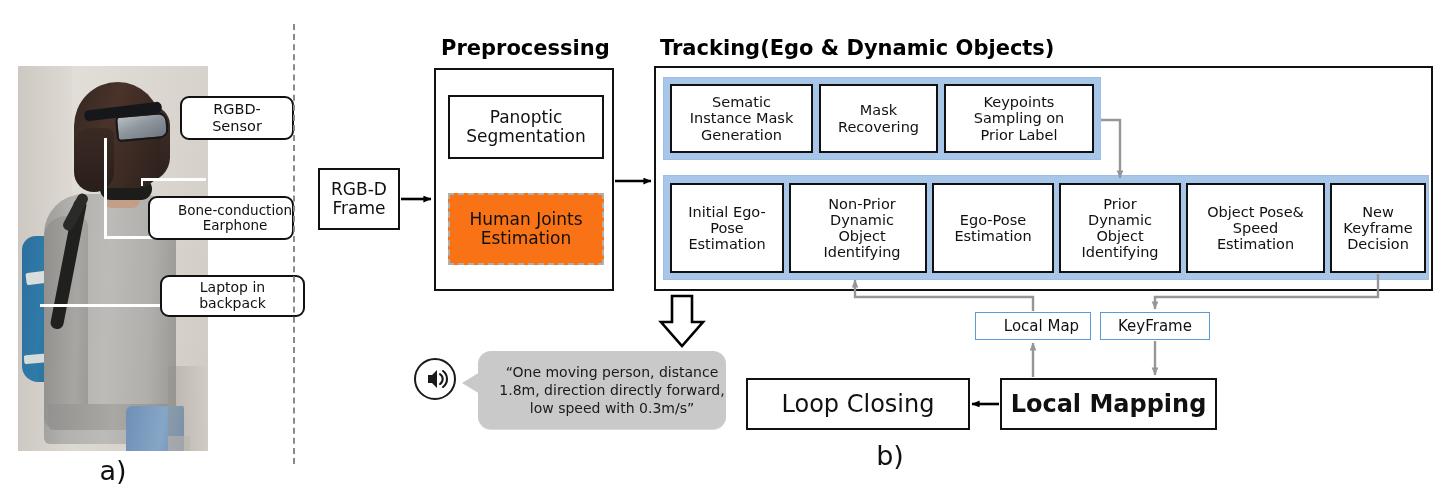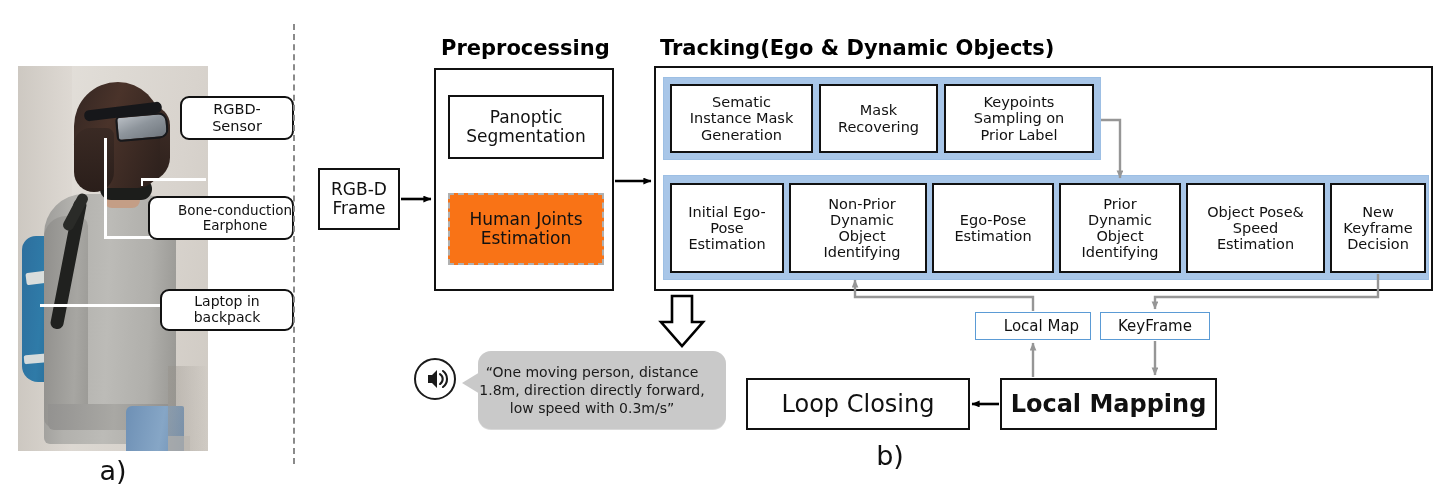--- a/index.html
+++ b/index.html
@@ -176,21 +176,21 @@
   }
 
   
   #arrows{position:absolute;left:0;top:0;width:1434px;height:503px;pointer-events:none;}
 
   
   #bubble{
     left:478px;top:351px;width:248px;height:78px;
     background:#c9c9c9;border-radius:13px;
     color:#1a1a1a;
-    display:flex;align-items:center;justify-content:flex-start;text-align:center;
+    display:flex;align-items:center;justify-content:flex-end;text-align:center;
     line-height:1.3;
     box-shadow:0 1px 0 rgba(0,0,0,.15);
   }
   #bubble-tail{
     left:462px;top:372px;width:0;height:0;
     border-top:11px solid transparent;
     border-bottom:11px solid transparent;
     border-right:18px solid #c9c9c9;
   }
   #speaker{
@@ -241,21 +241,21 @@
   <div class="abs callout" style="left:180px;top:96px;width:114px;height:44px;font-size:14.5px;">
     <span><span>RGBD-</span><br>
           <span>Sensor</span></span>
   </div>
 
   <div class="abs callout" style="left:148px;top:196px;width:146px;height:44px;font-size:13.5px;padding-left:28px;">
     <span><span>Bone-conduction</span><br>
           <span>Earphone</span></span>
   </div>
 
-  <div class="abs callout" style="left:160px;top:289px;width:134px;height:42px;font-size:14px;align-items:center;">
+  <div class="abs callout" style="left:160px;top:275px;width:145px;height:42px;font-size:14px;align-items:center;">
     <span><span>Laptop in</span><br>
           <span>backpack</span></span>
   </div>
 
   <div class="abs caption" style="left:18px;top:455px;width:190px;text-align:center;">a)</div>
 
   <div class="abs" id="divider"></div>
 
   <div class="abs box ctr lbl" style="left:318px;top:168px;width:82px;height:62px;font-size:17px;">
     <span><span>RGB-D</span><br>

